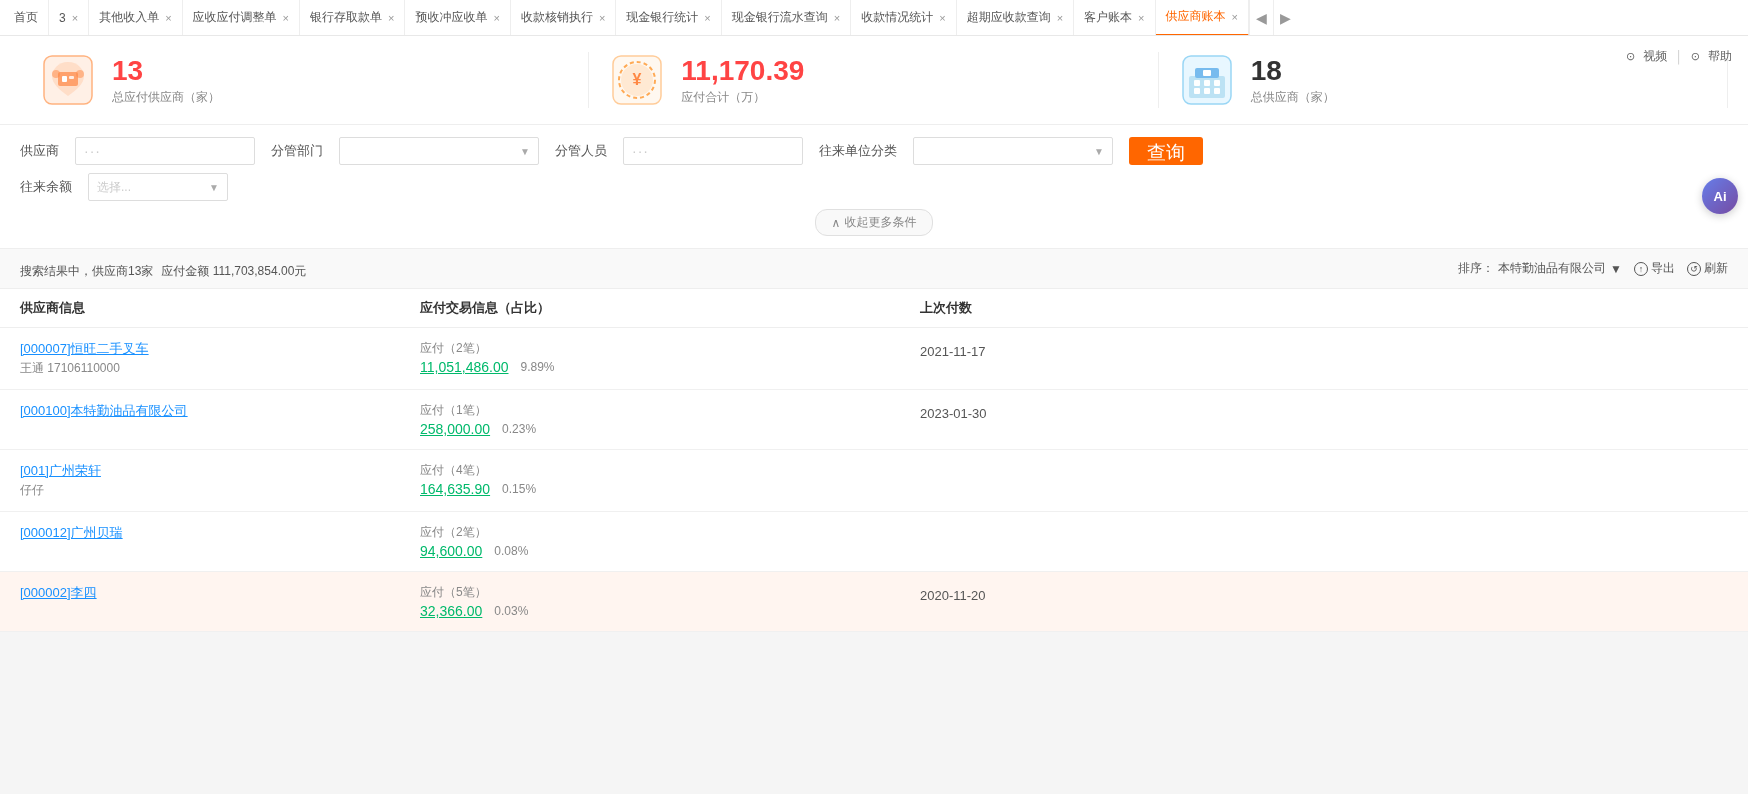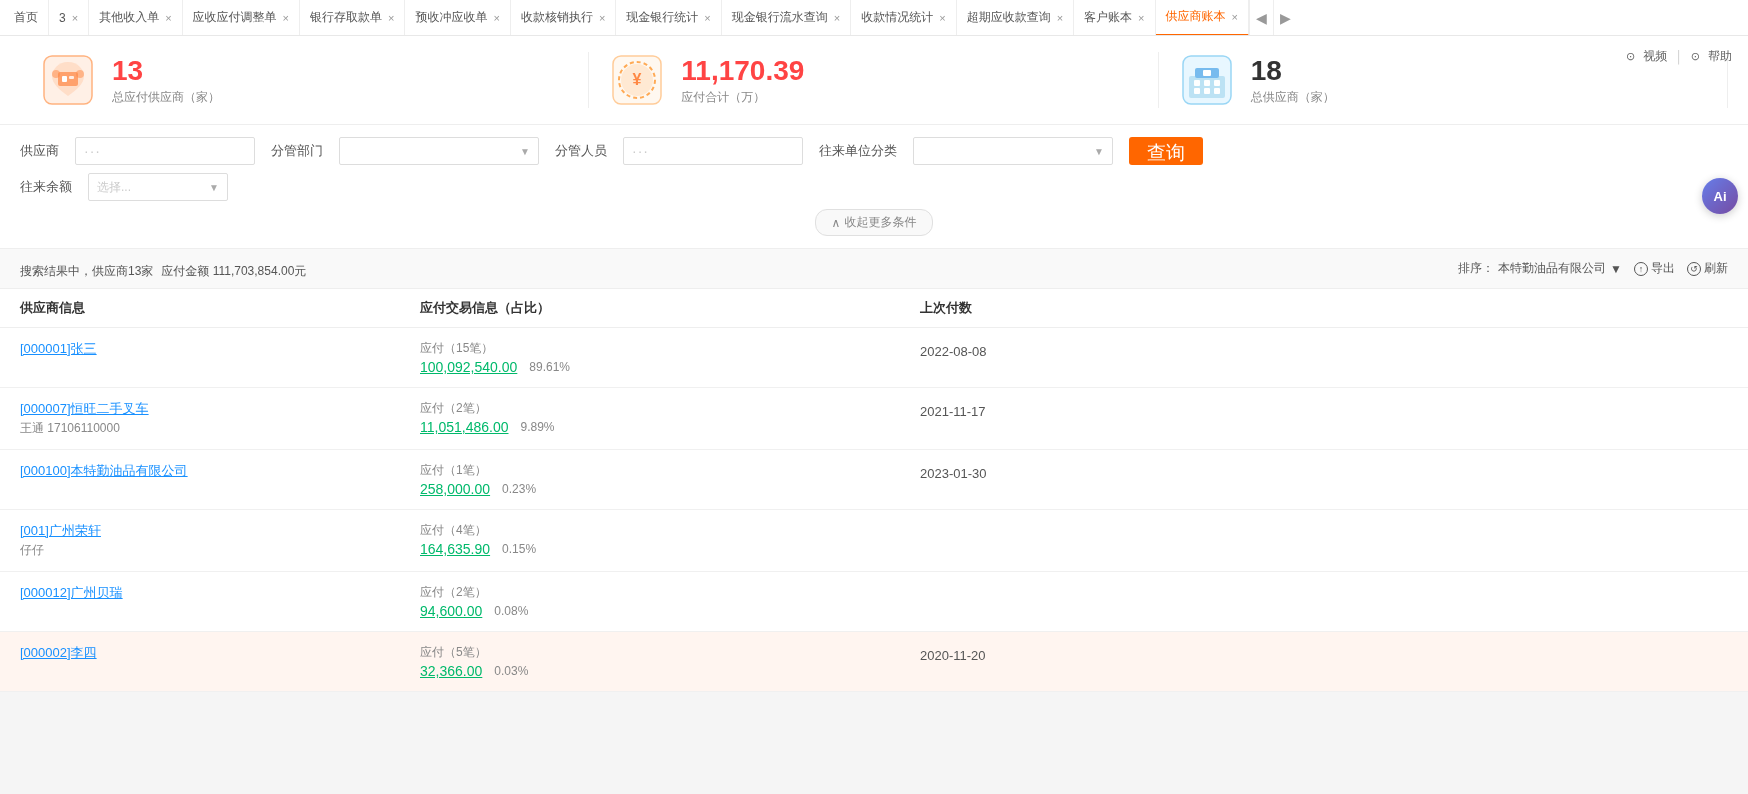--- a/index.html
+++ b/index.html
@@ -475,38 +475,20 @@
 </div>
 
 <div class="table-section">
 
   <div class="table-header">
     <div class="col-supplier">供应商信息</div>
     <div class="col-transaction">应付交易信息（占比）</div>
     <div class="col-lastpay">上次付数</div>
   </div>
 
-  <div class="table-row" id="row1">
-    <div class="col-supplier">
-      <div class="supplier-link">
-        <span>[000001]张三</span>
-      </div>
-      <div class="supplier-sub"></div>
-    </div>
-    <div class="col-transaction">
-      <div class="transaction-info">
-        <span class="trans-label">应付（15笔）</span>
-        <div class="trans-row">
-          <span class="trans-amount">100,092,540.00</span>
-          <span class="trans-percent">89.61%</span>
-        </div>
-      </div>
-    </div>
-    <div class="col-lastpay last-pay">2022-08-08</div>
-  </div>
 
   <div class="table-row" id="row2">
     <div class="col-supplier">
       <div class="supplier-link">
         <span>[000007]恒旺二手叉车</span>
       </div>
       <div class="supplier-sub">王通  17106110000</div>
     </div>
     <div class="col-transaction">
       <div class="transaction-info">

